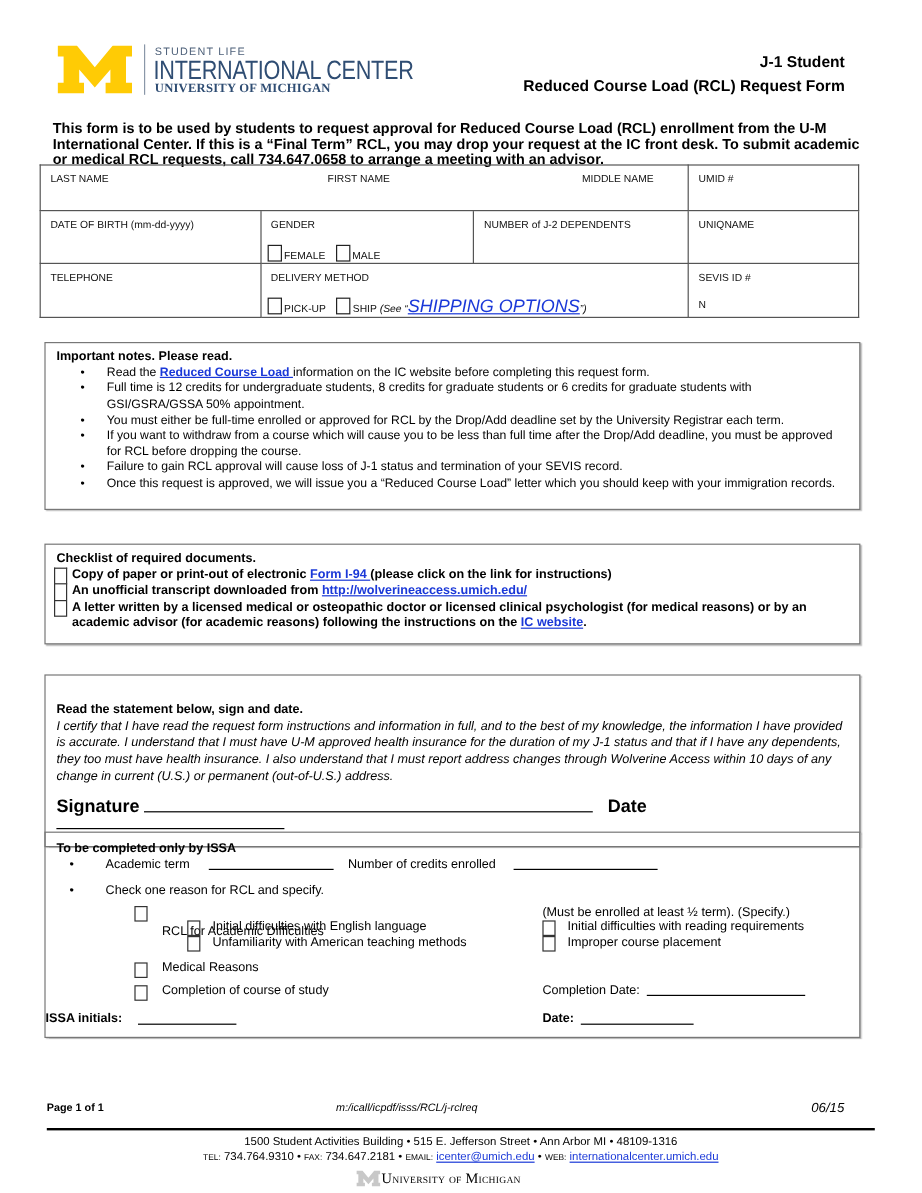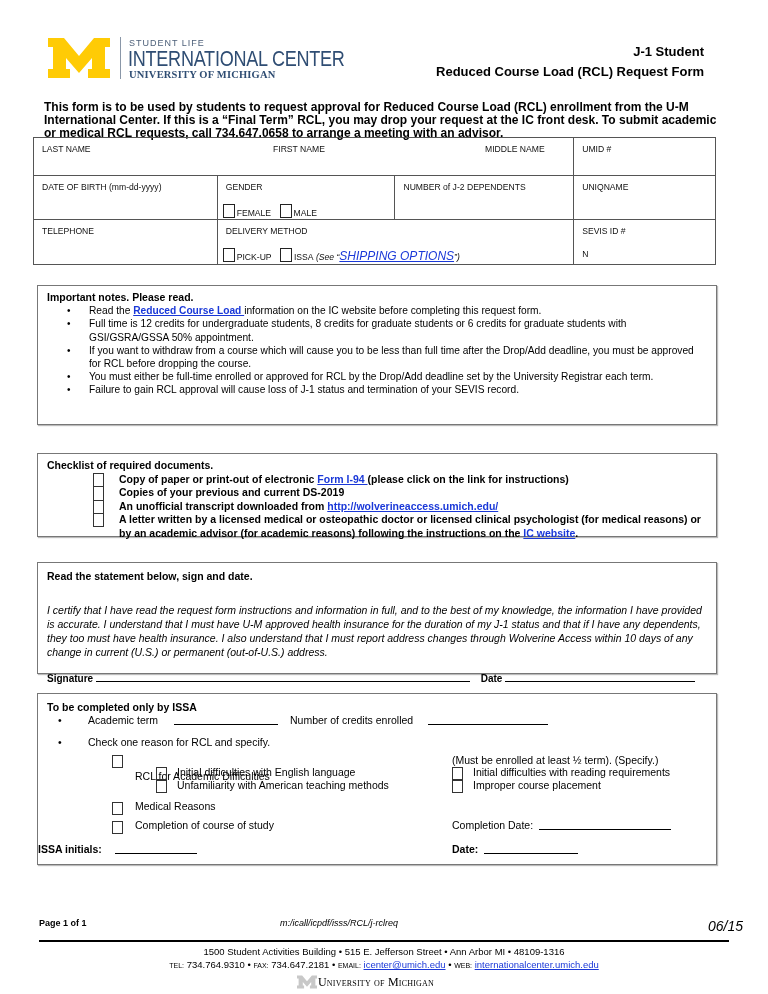--- a/index.html
+++ b/index.html
@@ -21,34 +21,34 @@
   .cblbl { display: inline-block; vertical-align: bottom; margin-right: 6px; line-height: 10px; }
   a, .link { color: #1a38d8; text-decoration: underline; }
   
   .box { position: absolute; left: 37px; width: 680px; border: 1px solid #777; box-shadow: 1px 1px 1px #bbb; }
   .notes { top: 285px; height: 140px; padding: 5px 9px; font-size: 10.2px; line-height: 13.2px; }
   .notes h3, .chk h3, .stmt h3, .issa h3 { font-size: 10.5px; font-weight: bold; }
   ul.bul { list-style: none; margin-left: 0; }
   ul.bul li { position: relative; padding-left: 42px; }
   ul.bul li::before { content: "•"; position: absolute; left: 20px; top: 0; font-size: 10px; }
   .chk { top: 453px; height: 84px; padding: 5px 9px; font-size: 10.5px; line-height: 13.5px; font-weight: bold; }
-  .chk .row { position: relative; padding-left: 24px; margin-left: 48px; }
+  .chk .row { position: relative; padding-left: 13px; }
   .chk .cb { position: absolute; left: -2px; top: 0; width: 11px; height: 13.5px; border: 1.5px solid #333; border-bottom: none; }
   .chk .cb.last { border-bottom: 1.5px solid #333; height: 14px; }
-  .stmt { top: 562px; height: 112px; padding: 6px 9px; font-size: 10.5px; line-height: 14px; }
-  .stmt p { font-style: italic; margin-top: 20px; }
-  .sigrow { margin-top: 12px; font-weight: bold; font-size: 10px; position: relative; height: 14px; }
+  .stmt { top: 562px; height: 144px; padding: 21px 9px; font-size: 10.5px; line-height: 14px; }
+  .stmt p { font-style: italic; }
+  .sigrow { margin-top: 12px; font-weight: bold; font-size: 15px; position: relative; height: 14px; }
   .uline { display: inline-block; border-bottom: 1px solid #000; height: 11px; vertical-align: baseline; }
   .issa { top: 693px; height: 172px; padding: 7px 9px; font-size: 10.5px; line-height: 13px; }
   .issa .cb { position: absolute; width: 11px; height: 13px; border: 1.5px solid #333; }
   .issa .t { position: absolute; white-space: nowrap; }
   
   .foot-l { left: 39px; top: 918px; font-size: 9px; font-weight: bold; }
   .foot-c { left: 280px; top: 918px; font-size: 9px; font-style: italic; }
-  .foot-r { left: 676px; top: 918px; font-size: 14px; font-style: italic; margin-left: 32px; }
+  .foot-r { left: 676px; top: 918px; font-size: 11px; font-style: italic; }
   .foot-rule { left: 39px; top: 940px; width: 690px; height: 2px; background: #000; }
   .addr1 { left: 0; width: 768px; top: 946px; text-align: center; font-size: 9.5px; }
   .addr2 { left: 0; width: 768px; top: 959px; text-align: center; font-size: 9.5px; }
   .sc { font-size: 7px; }
   .fm { left: 297px; top: 974px; width: 20px; height: 16px; }
   .fum { left: 318px; top: 975px; font-family: "Liberation Serif", serif; font-size: 12px; letter-spacing: 0.2px; white-space: nowrap; }
 </style>
 </head>
 <body>
 
@@ -85,46 +85,46 @@
     </td>
     <td style="width:179px;"><span>NUMBER of J-2 DEPENDENTS</span></td>
     <td><span>UNIQNAME</span></td>
   </tr>
   <tr style="height:45px;">
     <td><span>TELEPHONE</span></td>
     <td colspan="2">
       <div>DELIVERY METHOD</div>
       <div style="margin-top:12px; margin-left:-3px;">
         <span class="cbx"></span><span class="cblbl">PICK-UP</span>
-        <span class="cbx"></span><span class="cblbl"><span>ISSA</span><i> (See “</i><i class="link" style="font-size:12px;">SHIPPING OPTIONS</i><i>”)</i></span>
+        <span class="cbx"></span><span class="cblbl"><span>SHIP</span><i> (See “</i><i class="link" style="font-size:15px;">SHIPPING OPTIONS</i><i>”)</i></span>
       </div>
     </td>
     <td>
       <div>SEVIS ID #</div>
       <div style="margin-top:13px;">N</div>
     </td>
   </tr>
 </tbody>
   </table>
 
 <div class="box notes">
   <h3>Important notes. Please read.</h3>
   <ul class="bul">
     <li><span>Read the </span><b class="link">Reduced Course Load </b><span> information on the IC website before completing this request form.</span></li>
     <li>Full time is 12 credits for undergraduate students, 8 credits for graduate students or 6 credits for graduate students with GSI/GSRA/GSSA 50% appointment.</li>
+    <li>You must either be full-time enrolled or approved for RCL by the Drop/Add deadline set by the University Registrar each term.</li>
     <li>If you want to withdraw from a course which will cause you to be less than full time after the Drop/Add deadline, you must be approved for RCL before dropping the course.</li>
-    <li>You must either be full-time enrolled or approved for RCL by the Drop/Add deadline set by the University Registrar each term.</li>
     <li>Failure to gain RCL approval will cause loss of J-1 status and termination of your SEVIS record.</li>
+    <li>Once this request is approved, we will issue you a “Reduced Course Load” letter which you should keep with your immigration records.</li>
   </ul>
 </div>
 
 <div class="box chk">
   <h3>Checklist of required documents.</h3>
   <div class="row"><span class="cb"></span><span>Copy of paper or print-out of electronic </span><span class="link">Form I-94 </span><span>(please click on the link for instructions)</span></div>
-  <div class="row"><span class="cb"></span><span>Copies of your previous and current DS-2019</span></div>
   <div class="row"><span class="cb"></span><span>An unofficial transcript downloaded from </span><span class="link">http://wolverineaccess.umich.edu/</span></div>
   <div class="row"><span class="cb last"></span><span>A letter written by a licensed medical or osteopathic doctor or licensed clinical psychologist (for medical reasons) or by an academic advisor (for academic reasons) following the instructions on the </span><span class="link">IC website</span><span>.</span></div>
 </div>
 
 <div class="box stmt">
   <h3>Read the statement below, sign and date.</h3>
   <p>I certify that I have read the request form instructions and information in full, and to the best of my knowledge, the information I have provided is accurate. I understand that I must have U-M approved health insurance for the duration of my J-1 status and that if I have any dependents, they too must have health insurance. I also understand that I must report address changes through Wolverine Access within 10 days of any change in current (U.S.) or permanent (out-of-U.S.) address.</p>
   <div class="sigrow">
     <span>Signature</span>
     <span class="uline" style="width:374px;"></span>

